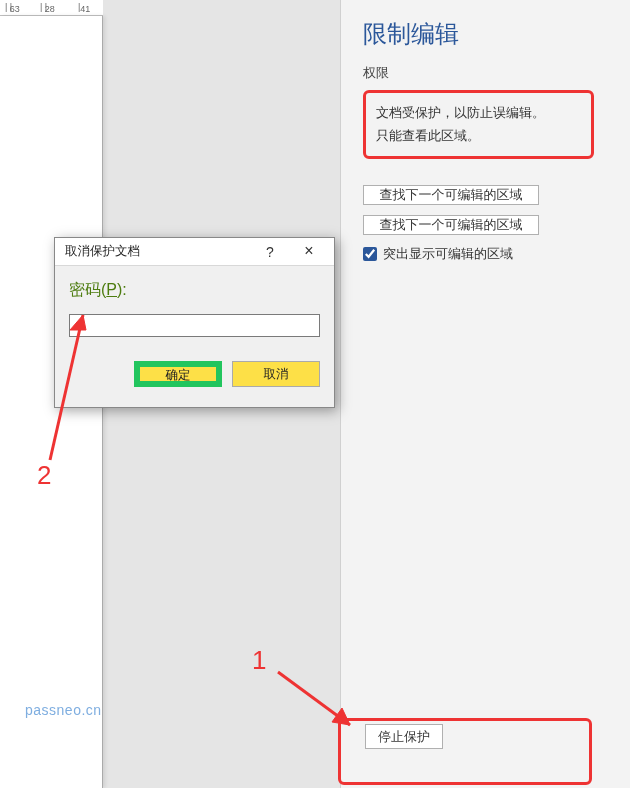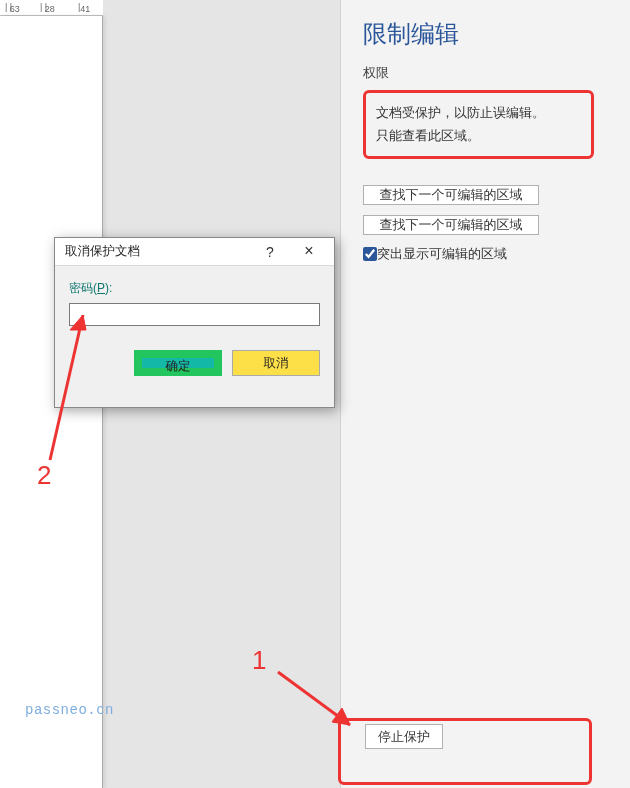--- a/index.html
+++ b/index.html
@@ -20,55 +20,55 @@
     .pane-title { font-size:24px; color:#2b579a; font-weight:400; margin-bottom:14px; }
     .pane-sub   { font-size:13px; color:#444; margin-bottom:8px; }
 
     .info-box { border:3px solid #e33; border-radius:6px; padding:8px 10px;
                 font-size:13px; color:#333; line-height:1.8; margin-bottom:26px; }
     .info-box p { white-space:nowrap; }
 
     .flat-btn { display:block; width:176px; height:20px; background:#fff; border:1px solid #b0b0b0;
                 font-size:13px; color:#333; margin-bottom:10px; cursor:pointer; }
 
-    .chk-row { display:flex; align-items:center; gap:0; font-size:13px; color:#333; margin-top:4px; }
+    .chk-row { display:flex; align-items:center; gap:6px; font-size:13px; color:#333; margin-top:4px; }
     .chk-row input { width:14px; height:14px; accent-color:#2b579a; }
 
     
     .stop-frame { position:absolute; left:338px; top:718px; width:254px; height:67px;
                   border:3px solid #e33; border-radius:6px; background:transparent; }
     .stop-btn { position:absolute; left:365px; top:724px; width:78px; height:25px;
                 background:#fff; border:1px solid #b0b0b0; font-size:13px; color:#333; cursor:pointer; }
 
     
     .dlg { position:absolute; left:54px; top:237px; width:281px; height:171px; background:#f0f0f0;
            border:1px solid #888; box-shadow:3px 3px 12px rgba(0,0,0,.35); }
     .dlg-head { height:28px; display:flex; align-items:center; padding-left:10px; font-size:12.5px;
                 color:#222; position:relative; background:#fff; border-bottom:1px solid #d8d8d8; }
     .dlg-help  { position:absolute; right:48px; top:0; width:32px; height:28px; text-align:center;
                  line-height:28px; font-size:14px; color:#333; cursor:pointer; }
     .dlg-close { position:absolute; right:6px; top:0; width:38px; height:28px; text-align:center;
                  line-height:26px; font-size:16px; color:#333; cursor:pointer; }
     .dlg-body  { padding:14px 14px 10px 14px; }
-    .dlg-label { font-size:12px; color:#0f766e; margin-bottom:6px; }
+    .dlg-label { font-size:16px; color:#4d7c0f; margin-bottom:13px; }
     .dlg-label u { text-decoration:underline; }
     .dlg-input { width:100%; height:23px; border:1px solid #7a7a7a; background:#fff; padding:2px 4px;
                  font-size:12px; outline:none; }
     .dlg-row   { display:flex; justify-content:flex-end; gap:10px; margin-top:24px; }
     .dlg-btn   { width:88px; height:26px; font-size:12.5px; color:#222; background:#fde047;
                  border:1px solid #aaa; cursor:pointer; }
-    .dlg-btn.primary { border:8px solid #22c55e; background:#14b8a6; }
+    .dlg-btn.primary { border:6px solid #22c55e; background:#fde047; }
 
     
     .anno-num { position:absolute; font-size:26px; color:#e33; font-weight:400; font-family:Arial,sans-serif; }
     svg.arrow { position:absolute; overflow:visible; }
     svg.arrow line, svg.arrow polygon { stroke:#e33; fill:#e33; }
 
     .watermark { position:absolute; left:25px; top:702px; font-size:14px; color:#7faee0;
-                 letter-spacing:.5px; font-family:Liberation Mono, monospace; }
+                 letter-spacing:.5px; font-family:Liberation Sans, sans-serif; }
   </style>
 </head>
 <body>
 
 <div class="ruler">
   <span style="left:5px">| <span>63</span> |</span>
   <span style="left:40px">| <span>28</span> |</span>
   <span style="left:78px">| <span>41</span></span>
 </div>
 

